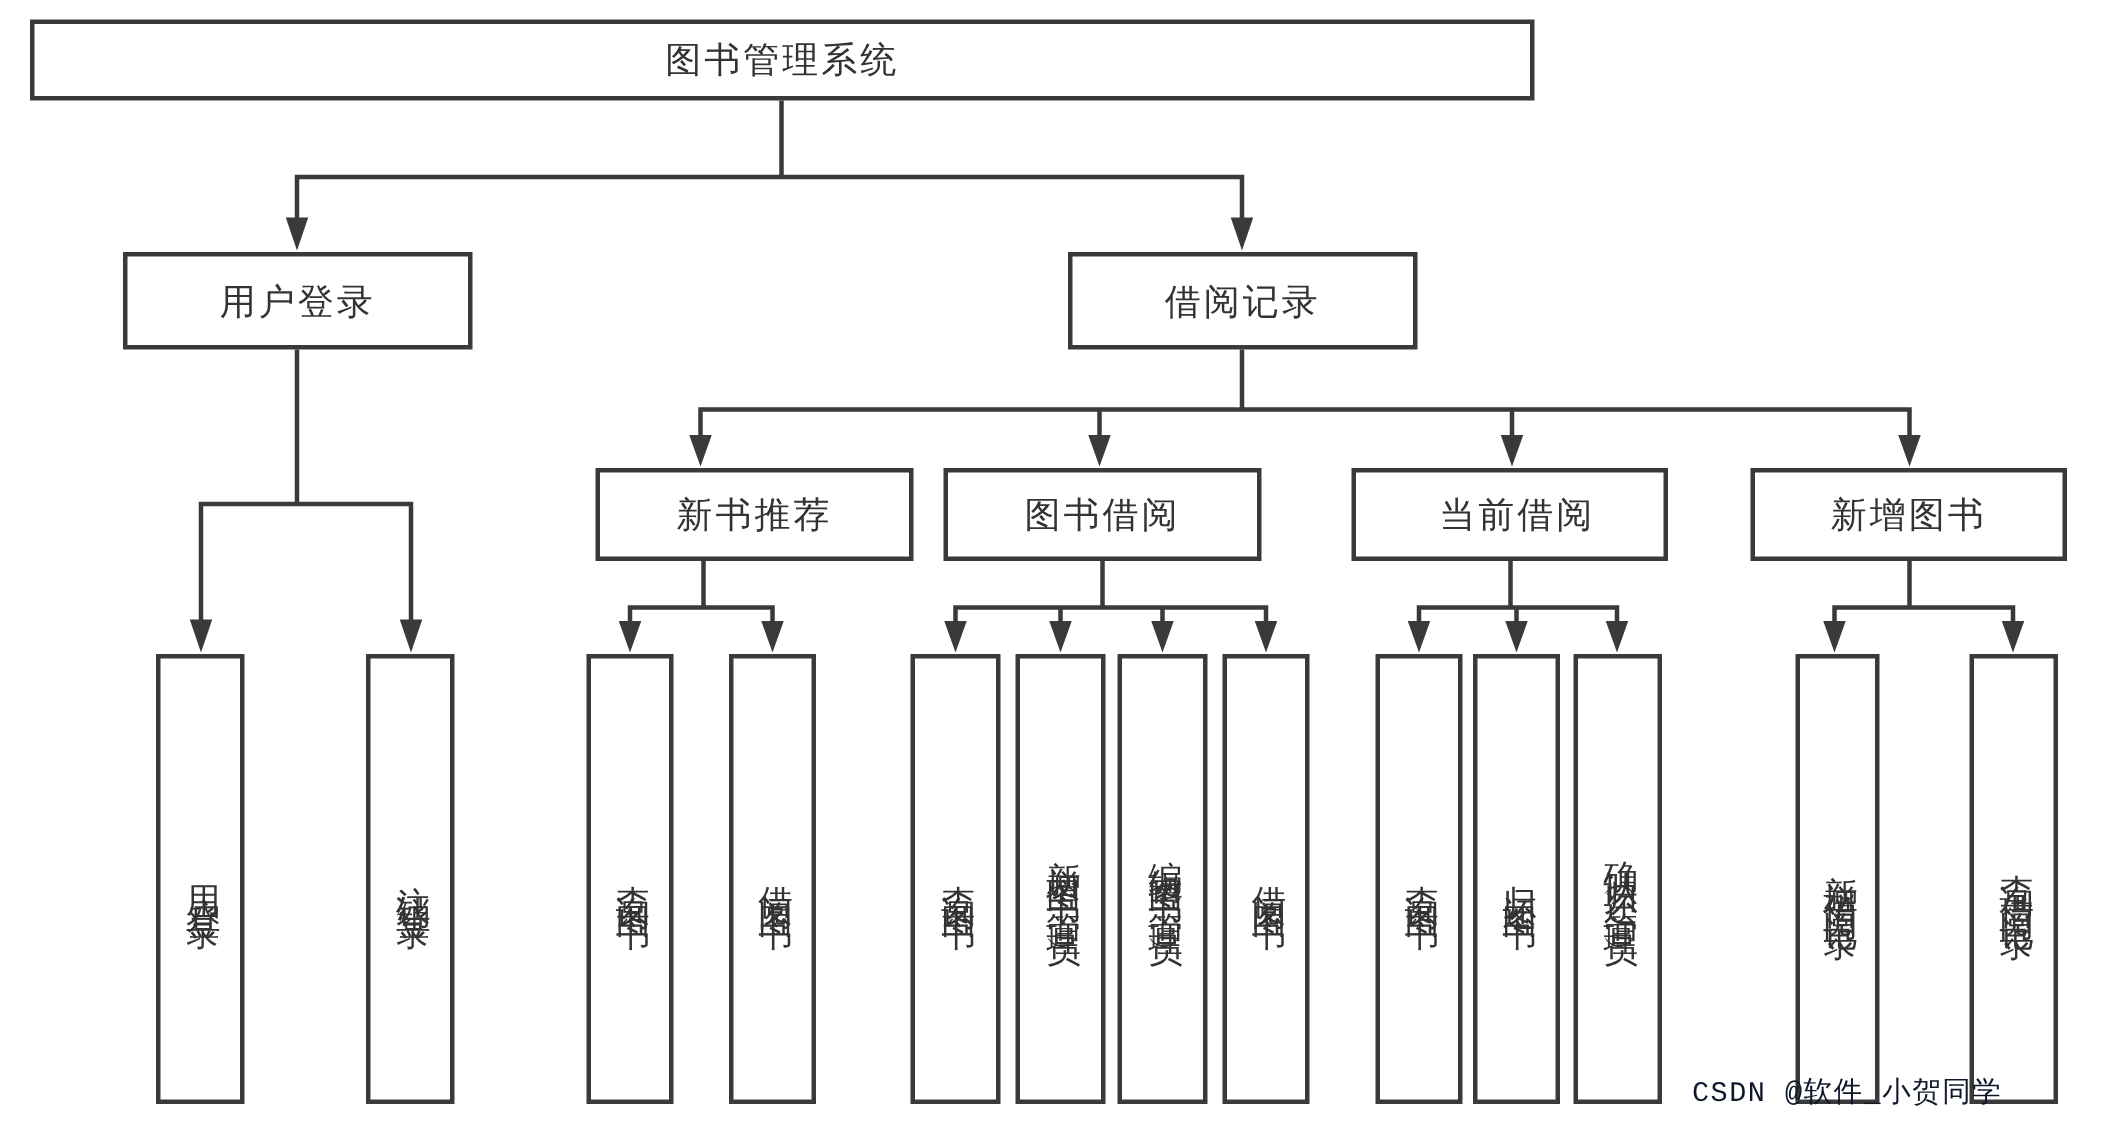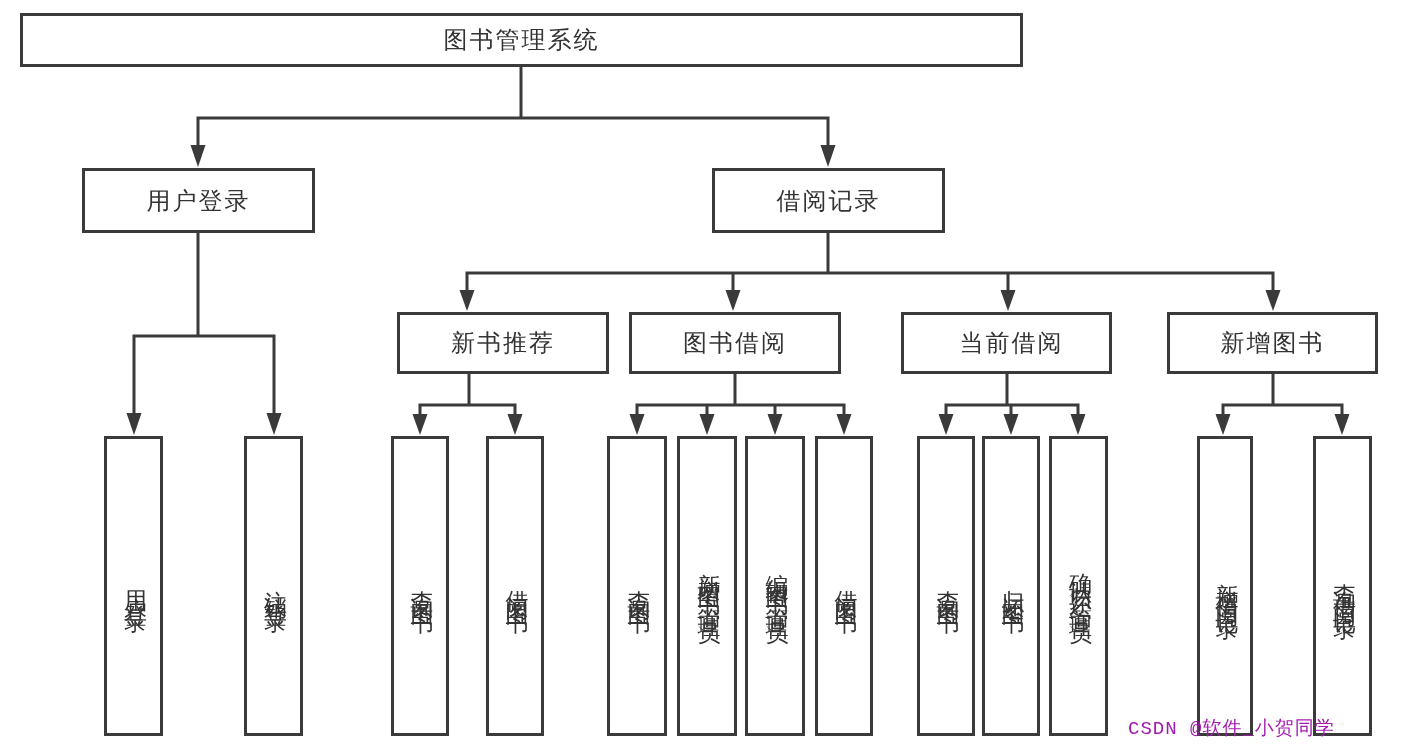--- a/index.html
+++ b/index.html
@@ -41,21 +41,21 @@
     line-height: 1;
   }
   .watermark {
     position: absolute;
     left: 1128px;
     top: 715px;
     width: 220px;
     z-index: 3;
     font-size: 19px;
     letter-spacing: 1px;
-    color: #a21caf;
+    color: #0f172a;
     text-align: left;
   }
 </style>
 </head>
 <body>
 
 <div class="stage">
 
   <svg class="connectors" width="1405" height="747" viewBox="0 0 1405 747" xmlns="http://www.w3.org/2000/svg">
     <g stroke="#3a3a3a" stroke-width="3" fill="none" stroke-linecap="square">

